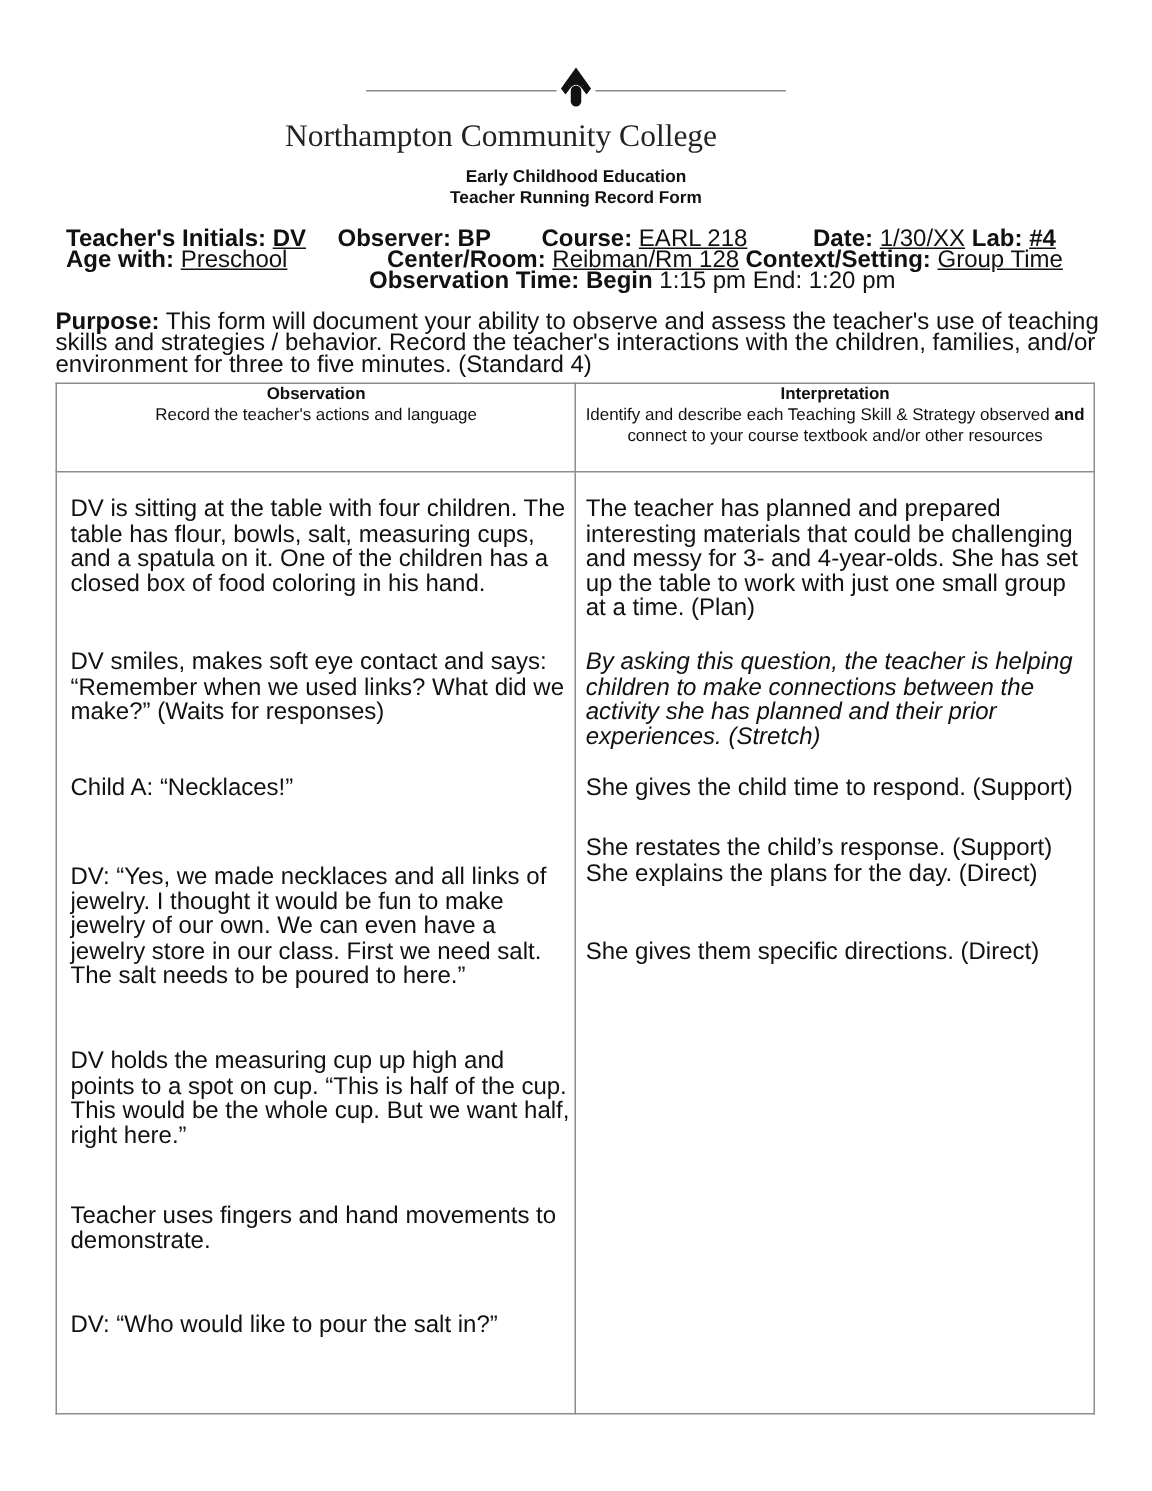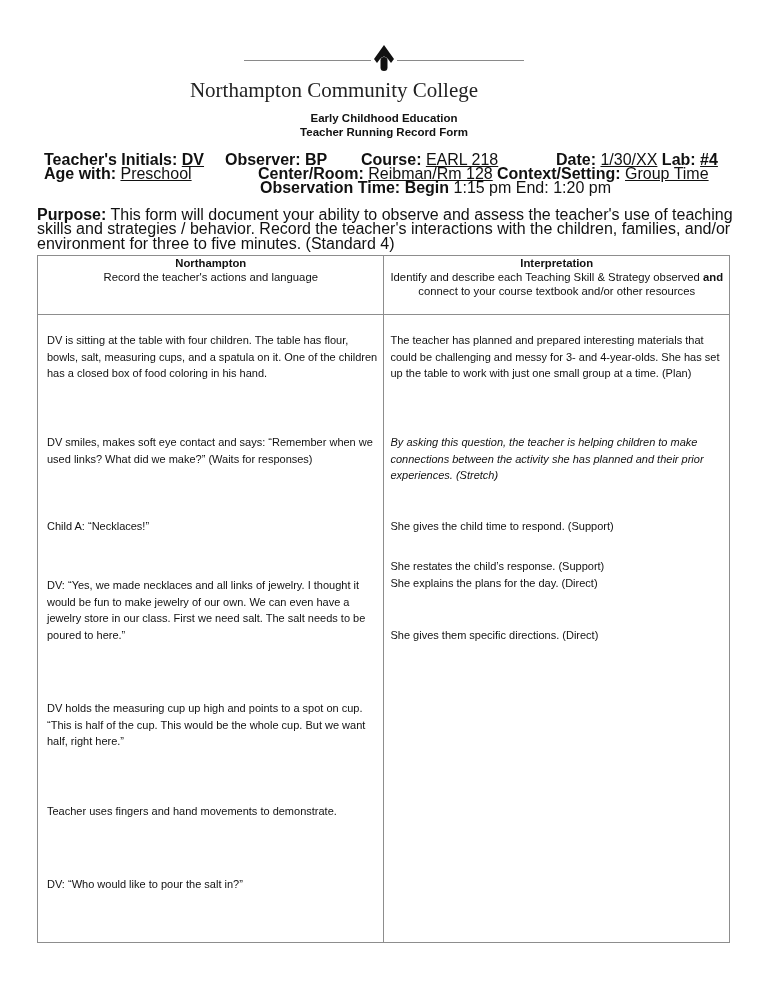--- a/index.html
+++ b/index.html
@@ -16,21 +16,21 @@
   .meta b { font-weight: bold; }
   .u { text-decoration: underline; }
   .purpose { position: absolute; left: 37px; top: 208px; width: 700px; font-size: 16px; line-height: 14.3px; }
   table.rec { position: absolute; left: 37px; top: 255px; width: 693px; height: 686px; border-collapse: collapse; }
   table.rec td, table.rec th { border: 1.3px solid #8d8d8d; vertical-align: top; padding: 0; }
   table.rec th { font-weight: normal; font-size: 11.3px; line-height: 14.2px; text-align: center; height: 58px; }
   .colA { width: 347px; }
   .colB { width: 346px; }
   .hdr-t { font-weight: bold; }
   .cell { position: relative; height: 627px; }
-  .entry { position: absolute; font-size: 11px; line-height: 16.6px; }
+  .entry { position: absolute; font-size: 16px; line-height: 16.6px; }
   .obs .entry { left: 9px; width: 335px; }
   .int .entry { left: 6px; width: 335px; }
 </style>
 </head>
 <body>
 
 <div class="logo">
   <div class="line l1"></div>
   <svg width="24" height="34" viewBox="0 0 24 34">
     <path d="M12 1 L2 15 L5 19 L8 15 Q12 10 16 15 L19 19 L22 15 Z" fill="#111"></path>
@@ -51,52 +51,52 @@
   <span class="u">Preschool</span>
 </div>
 
 <div class="meta" style="left:225px; top:153px;">
   <b>Observer: BP</b>
 </div>
 <div class="meta" style="left:361px; top:153px;">
   <b>Course:</b>
   <span class="u">EARL 218 </span>
 </div>
-<div class="meta" style="left:542px; top:153px;margin-left:14px;">
+<div class="meta" style="left:542px; top:153px;">
   <b>Date:</b>
   <span class="u">1/30/XX</span>
   <b>Lab:</b>
   <b class="u">#4</b>
 </div>
 
 <div class="meta" style="left:225px; top:167px;margin-left:33px;">
   <b>Center/Room:</b>
   <span class="u">Reibman/Rm 128</span>
 </div>
 <div class="meta" style="left:497px; top:167px;">
   <b>Context/Setting:</b>
   <span class="u">Group Time</span>
 </div>
-<div class="meta" style="left:260px; top:181px;">
+<div class="meta" style="left:246px; top:181px;">
   <b>Observation Time: Begin</b>
   <span>1:15 pm</span>
   <span>End:</span>
   <span>1:20 pm</span>
 </div>
 
 <div class="purpose">
   <b>Purpose:</b>
   <span>This form will document your ability to observe and assess the teacher's use of teaching skills and strategies / behavior. Record the teacher's interactions with the children, families, and/or environment for three to five minutes. (Standard 4)</span>
 </div>
 
 <table class="rec">
   <tbody>
       <tr>
     <th class="colA">
-      <div class="hdr-t">Northampton</div>
+      <div class="hdr-t">Observation</div>
       <div>Record the teacher's actions and language</div>
     </th>
     <th class="colB">
       <div class="hdr-t">Interpretation</div>
       <div><span>Identify and describe each Teaching Skill &amp; Strategy observed </span><b>and</b><span> connect to your course textbook and/or other resources</span></div>
     </th>
   </tr>
   <tr>
     <td class="colA">
       <div class="cell obs">

